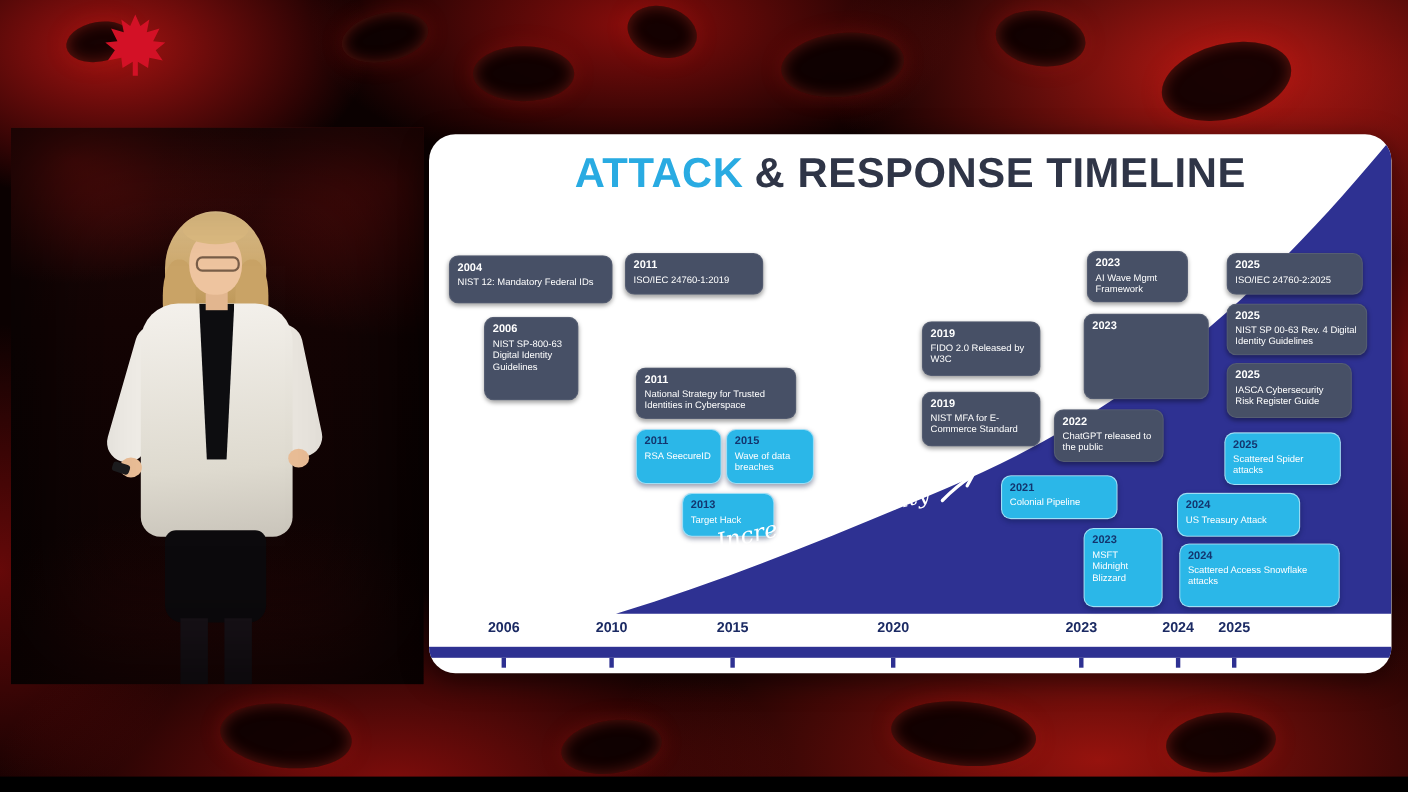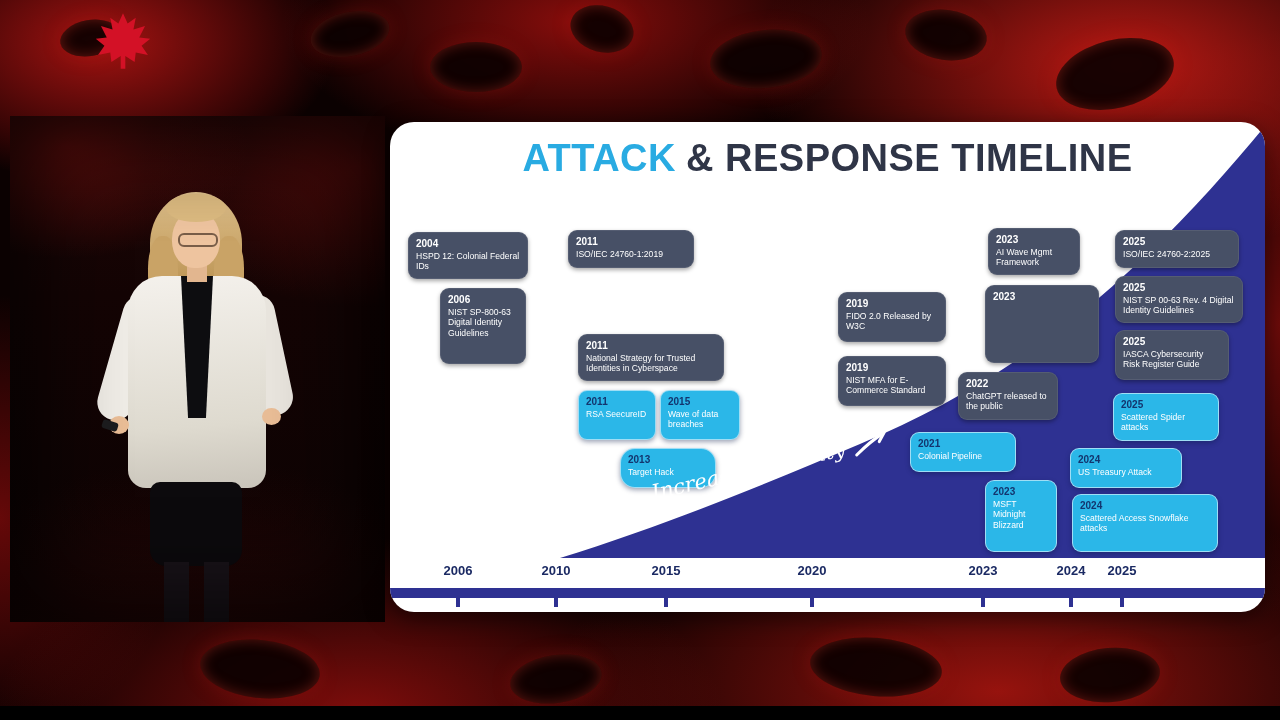--- a/index.html
+++ b/index.html
@@ -155,23 +155,23 @@
 <div class="slide">
   <svg class="swoosh" viewBox="0 0 875 490" preserveAspectRatio="none">
     <path fill="#2e3192" d="M170 436 C280 402 380 360 470 322 C560 284 640 235 710 175 C780 115 830 58 875 4 L875 436 Z"></path>
   </svg>
 
   <div class="title">
     <span class="t1">ATTACK</span><span class="t2">&amp; RESPONSE TIMELINE</span>
   </div>
 
   <div class="events">
-      <div class="card response" style="left: 18px; top: 110px; width: 120px; min-height: 44px;">
+      <div class="card response" style="left: 18px; top: 110px; width: 149px; min-height: 44px;">
         <span class="yr">2004</span>
-        <span class="txt">HSPD 12: Colonial Federal IDs</span>
+        <span class="txt">NIST 12: Mandatory Federal IDs</span>
       </div>
       <div class="card response" style="left: 50px; top: 166px; width: 86px; min-height: 76px;">
         <span class="yr">2006</span>
         <span class="txt">NIST SP-800-63 Digital Identity Guidelines</span>
       </div>
       <div class="card response" style="left: 178px; top: 108px; width: 126px; min-height: 38px;">
         <span class="yr">2011</span>
         <span class="txt">ISO/IEC 24760-1:2019</span>
       </div>
       <div class="card response" style="left: 188px; top: 212px; width: 146px; min-height: 46px;">
@@ -210,21 +210,21 @@
         <span class="txt">IASCA Cybersecurity Risk Register Guide</span>
       </div>
       <div class="card attack" style="left: 188px; top: 268px; width: 78px; min-height: 50px;">
         <span class="yr">2011</span>
         <span class="txt">RSA SeecureID</span>
       </div>
       <div class="card attack" style="left: 270px; top: 268px; width: 80px; min-height: 50px;">
         <span class="yr">2015</span>
         <span class="txt">Wave of data breaches</span>
       </div>
-      <div class="card attack" style="left: 230px; top: 326px; width: 96px; min-height: 40px; border-radius: 15px;">
+      <div class="card attack" style="left: 230px; top: 326px; width: 84px; min-height: 40px;">
         <span class="yr">2013</span>
         <span class="txt">Target Hack</span>
       </div>
       <div class="card attack" style="left: 520px; top: 310px; width: 106px; min-height: 40px;">
         <span class="yr">2021</span>
         <span class="txt">Colonial Pipeline</span>
       </div>
       <div class="card attack" style="left: 595px; top: 358px; width: 72px; min-height: 72px;">
         <span class="yr">2023</span>
         <span class="txt">MSFT Midnight Blizzard</span>

